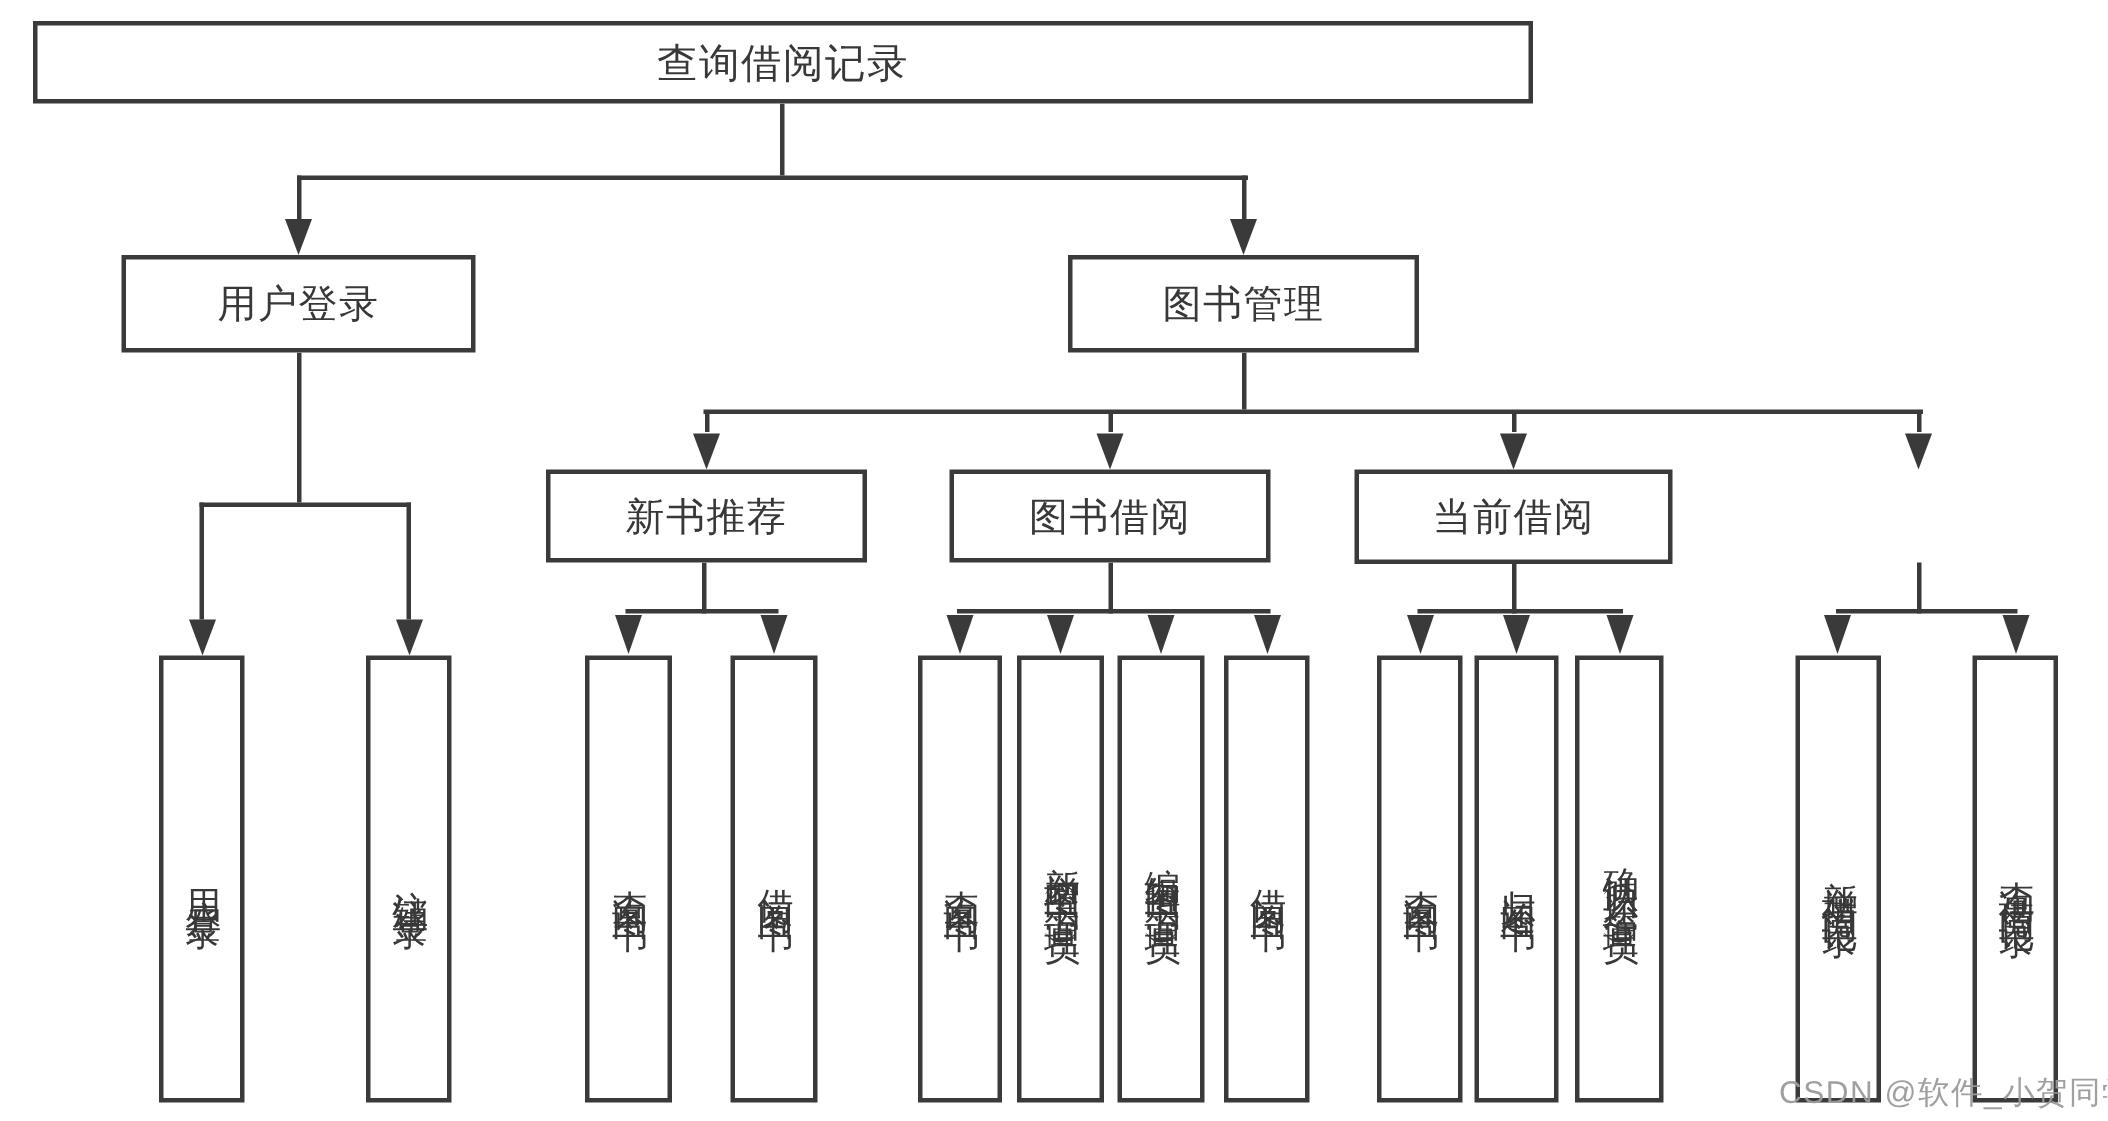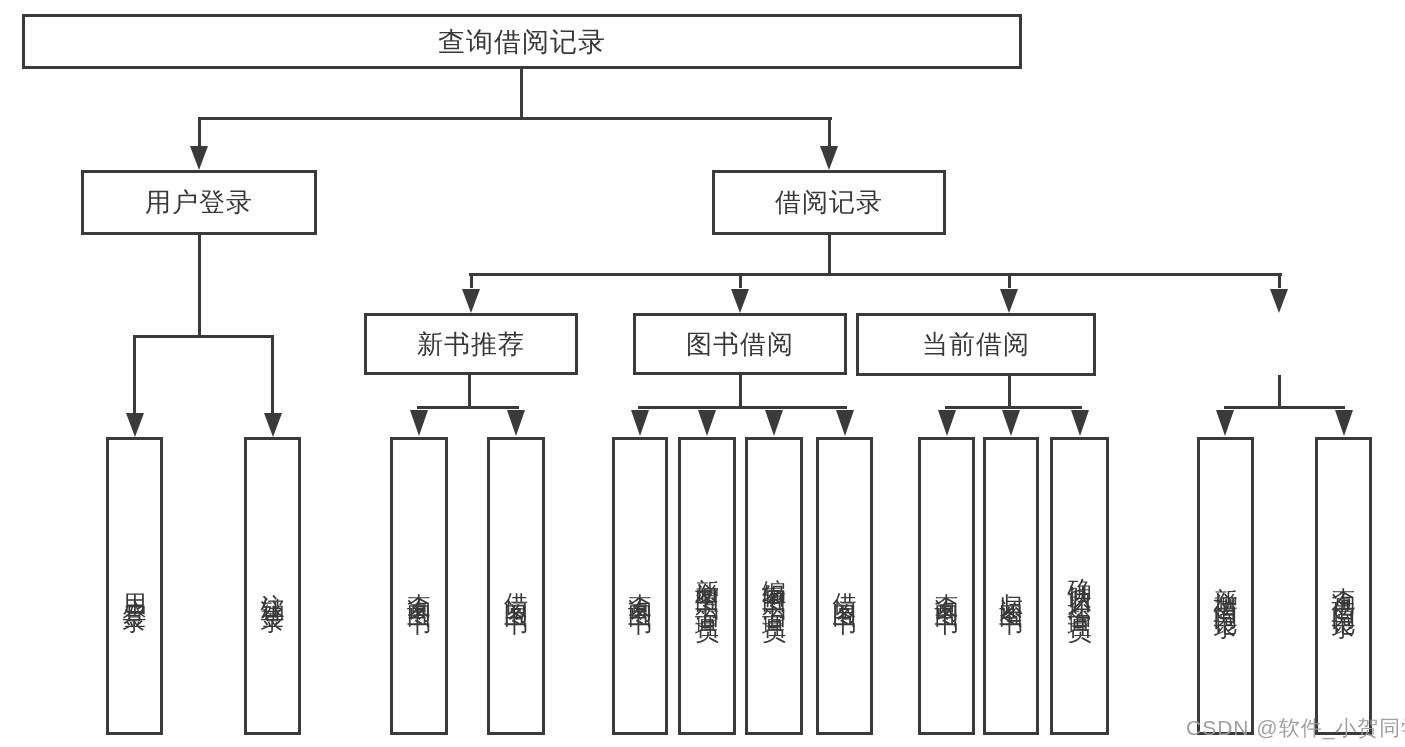--- a/index.html
+++ b/index.html
@@ -119,30 +119,30 @@
   <div class="arrow" style="left:1335px;top:410px;border-top-width:26px"></div>
 
   <div class="node root" style="left:22px;top:14px;width:1000px;height:55px">
     <span>查询借阅记录</span>
   </div>
 
   <div class="node" style="left:81px;top:170px;width:236px;height:65px">
     <span>用户登录</span>
   </div>
   <div class="node" style="left:712px;top:170px;width:234px;height:65px">
-    <span>借阅记录</span>
+    <span>图书管理</span>
   </div>
 
   <div class="node" style="left:364px;top:313px;width:214px;height:62px">
     <span>新书推荐</span>
   </div>
   <div class="node" style="left:633px;top:313px;width:214px;height:62px">
     <span>图书借阅</span>
   </div>
-  <div class="node" style="left:856px;top:313px;width:240px;height:63px">
+  <div class="node" style="left:903px;top:313px;width:212px;height:63px">
     <span>当前借阅</span>
   </div>
 
   <div class="vnode" style="left:106px;width:57px">
     <span>用户登录</span>
   </div>
   <div class="vnode" style="left:244px;width:57px">
     <span>注销登录</span>
   </div>
 

